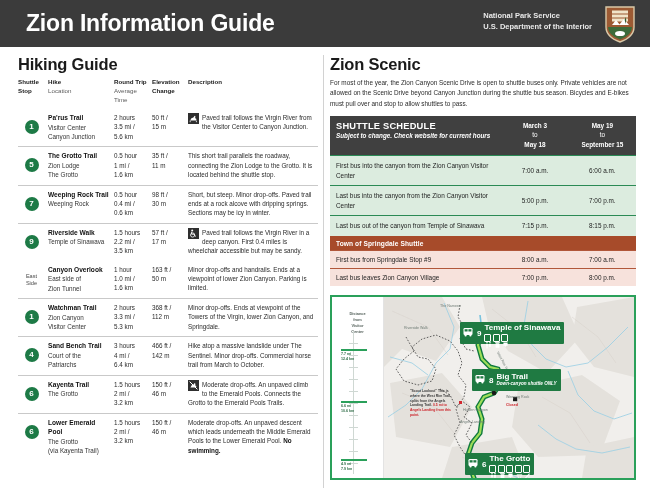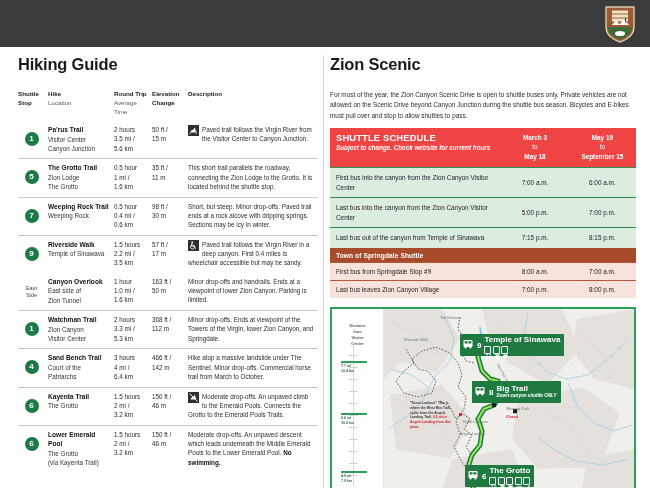--- a/index.html
+++ b/index.html
@@ -29,21 +29,21 @@
     position: absolute; right: 13px; top: 5px; width: 34px; height: 38px;
   }
 
   
   .col-left { position: absolute; left: 18px; top: 55px; width: 300px; }
   .col-right { position: absolute; left: 330px; top: 55px; width: 306px; }
   .vrule { position: absolute; left: 323px; top: 55px; width: 1px; height: 433px; background: #d2d2d2; }
 
   h2.section-title {
     font-size: 16.5px; font-weight: bold; color: #1a1a1a; letter-spacing: -0.2px;
-    margin-bottom: 16px;
+    margin-bottom: 4px;
   }
 
   
   table.hike { width: 100%; border-collapse: collapse; }
   .hdr th {
     text-align: left; vertical-align: top; padding: 0 3px 4px 0;
     font-size: 6.2px; font-weight: bold; color: #1a1a1a; line-height: 1.45;
   }
   .hdr th .sub { font-weight: normal; color: #5d5d5d; display: block; }
 
@@ -80,21 +80,21 @@
     float: left; width: 11px; height: 11px; background: #2f2f2f;
     margin: 0 3px 1px 0; position: relative;
   }
   .pico svg { position: absolute; left: 1px; top: 1px; }
 
   
   .intro { font-size: 6.4px; color: #2b2b2b; line-height: 1.62; margin-bottom: 7px; }
 
   table.shuttle { width: 100%; border-collapse: collapse; }
   table.shuttle .sh-head td {
-    background: #ef4444; color: #fff; vertical-align: top; padding: 5px 6px 6px 6px;
+    background: #404040; color: #fff; vertical-align: top; padding: 5px 6px 6px 6px;
   }
   .sh-title { font-size: 9.3px; font-weight: bold; letter-spacing: 0.2px; }
   .sh-sub { font-size: 6.3px; font-style: italic; font-weight: bold; line-height: 1.42; margin-top: 1px; }
   .sh-dates { font-size: 6.4px; font-weight: bold; text-align: center; line-height: 1.45; }
   .sh-dates .mid { font-weight: normal; }
 
   table.shuttle td.c1 { width: 56%; }
   table.shuttle td.c2 { width: 22%; }
   table.shuttle td.c3 { width: 22%; }
 
@@ -145,20 +145,25 @@
   .ann { position: absolute; font-size: 3.4px; line-height: 1.4; width: 44px; font-weight: bold; }
   .ann .k { color: #3a3a3a; }
   .ann .r { color: #cc2027; }
 </style>
 </head>
 <body>
 
 <div id="page">
 
   <div class="topbar">
+    <div class="site-title">Zion Information Guide</div>
+    <div class="nps-block">
+      <div>National Park Service</div>
+      <div>U.S. Department of the Interior</div>
+    </div>
     <svg class="arrowhead" viewBox="0 0 34 38">
       <path d="M3 2 H31 V22 Q31 32 17 37 Q3 32 3 22 Z" fill="#9c5a33" stroke="#d9c9a8" stroke-width="1.4"></path>
       <path d="M5 22 Q5 30 17 34.6 Q29 30 29 22 Z" fill="#3d6b3a"></path>
       <rect x="9" y="5.5" width="16" height="3" fill="#f0e4c8"></rect>
       <rect x="9" y="9.5" width="16" height="3" fill="#f0e4c8"></rect>
       <rect x="9" y="13.5" width="16" height="3" fill="#f0e4c8"></rect>
       <path d="M9 20 l4-5 l4 5 z" fill="#ffffff"></path>
       <path d="M16 20 l5-6 l5 6 z" fill="#ffffff"></path>
       <path d="M22.5 12 q1.6 3 0 7 q-1.6-4 0-7z" fill="#2e5a2c"></path>
       <ellipse cx="17" cy="28.5" rx="5" ry="2.6" fill="#ffffff"></ellipse>

